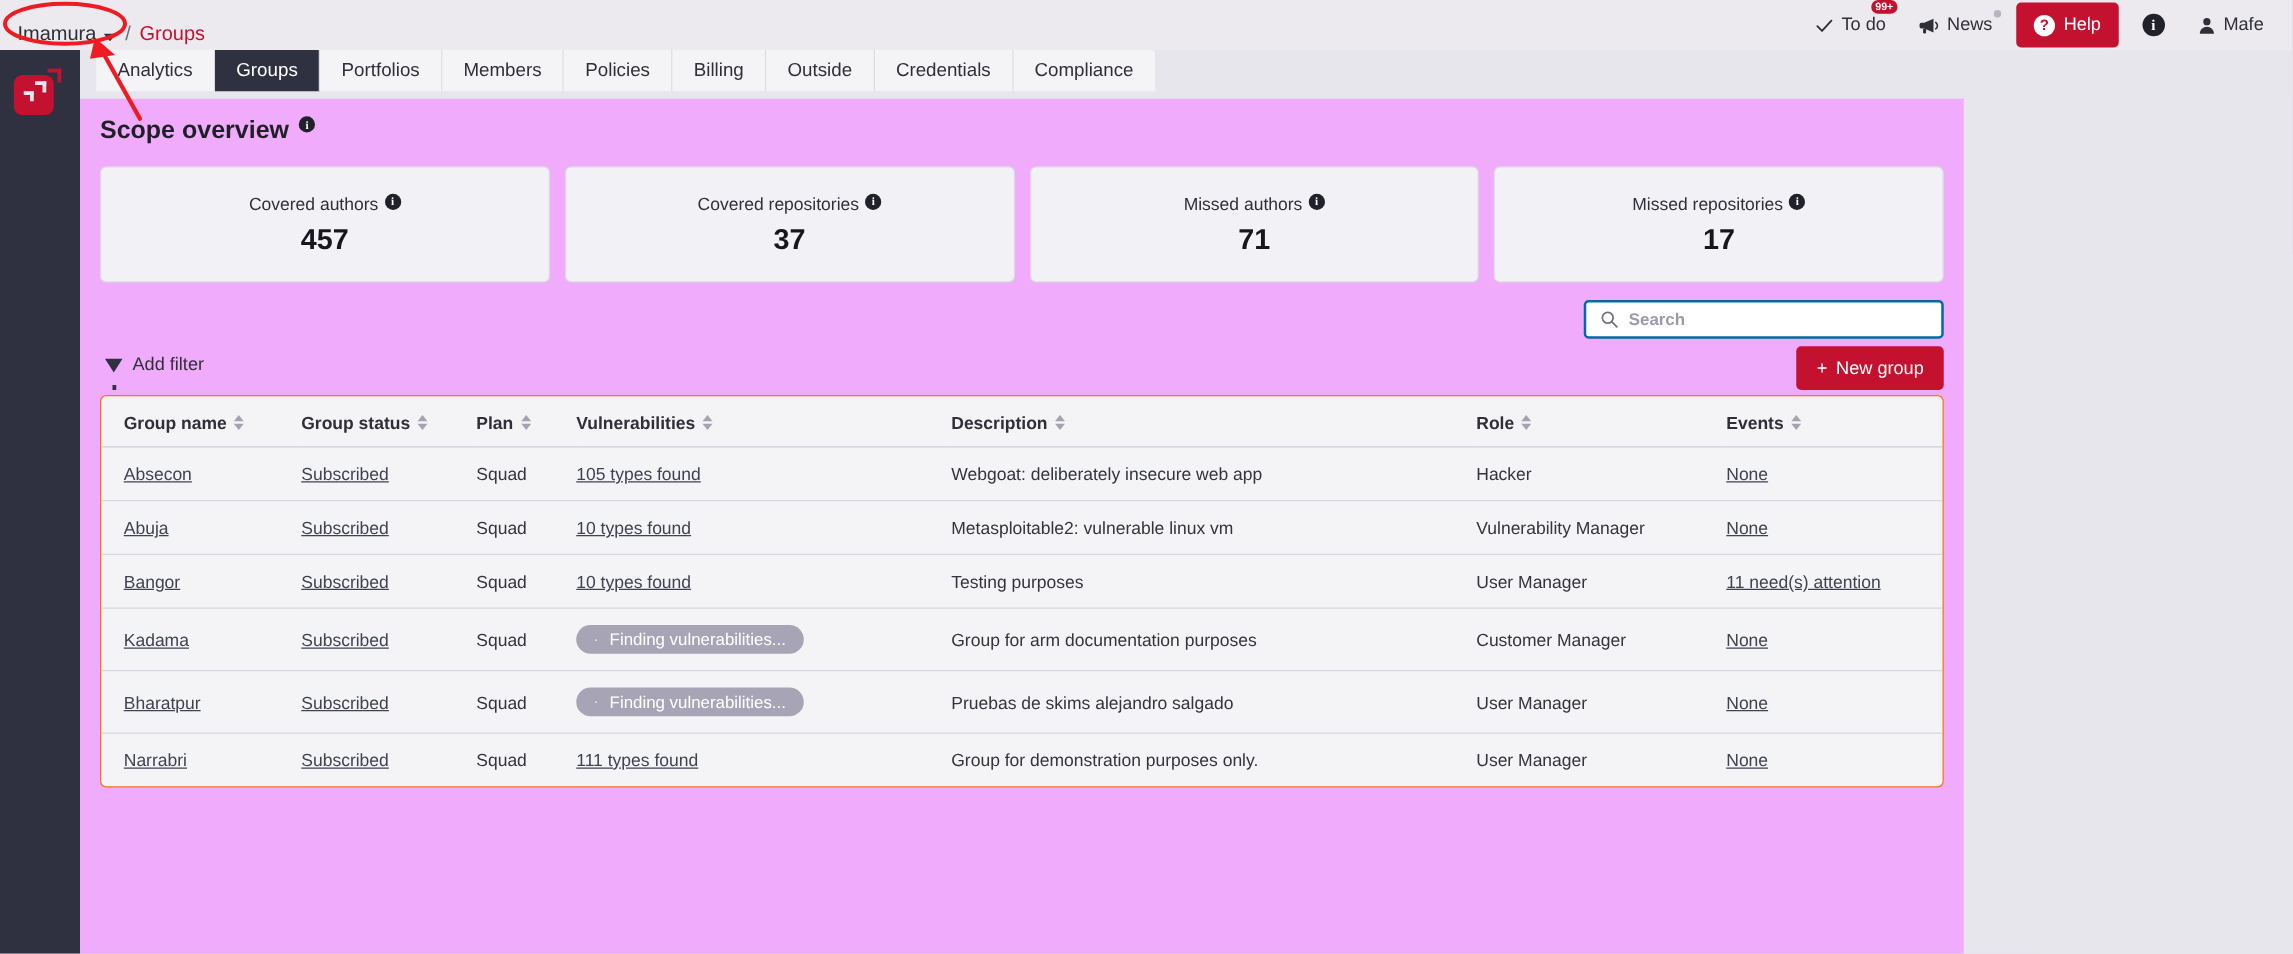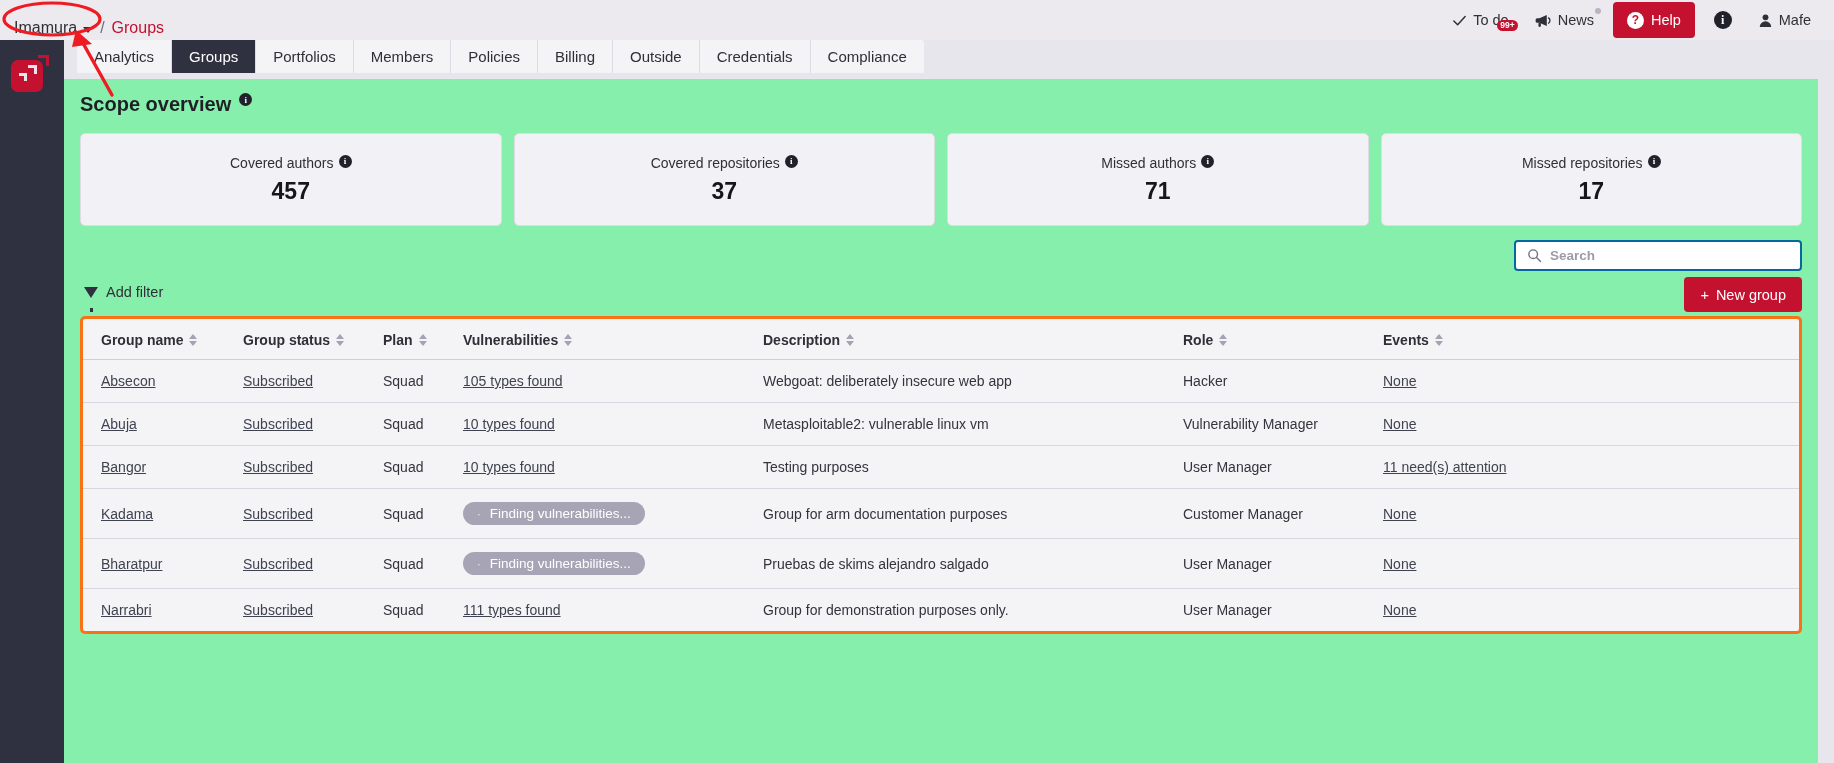--- a/index.html
+++ b/index.html
@@ -46,21 +46,21 @@
   }
   .searchbox .ph { font-size: 13.5px; color: #9c9bab; }
   .mini-search-icon { flex: none; }
 
   .hdr-item {
     display: flex; align-items: center; gap: 6px;
     font-size: 14.5px; color: #2f3037; cursor: pointer;
     padding: 0 13px; height: 40px; position: relative;
   }
   .badge99 {
-    position: absolute; top: 20px; right: 4px;
+    position: absolute; top: 0; right: 4px;
     background: #c4112f; color: #fff; font-size: 8.5px;
     font-weight: bold; border-radius: 8px; padding: 1px 3px;
     line-height: 1.05;
   }
   .news-dot {
     position: absolute; top: 8px; right: 6px;
     width: 6px; height: 6px; border-radius: 50%; background: #b6b5c1;
   }
   .help-btn {
     background: #c4112f; color: #fff; height: 36px;
@@ -112,22 +112,22 @@
     padding: 0 17px; font-size: 15px; color: #2f3037;
     background: #f4f3f6; border-right: 1px solid #dddbe3;
     cursor: pointer; white-space: nowrap;
   }
   .tab:first-child { border-radius: 3px 0 0 0; }
   .tab:last-child { border-right: none; border-radius: 0 3px 0 0; }
   .tab.active { background: #2f3040; color: #fff; }
 
   
   .main {
-    position: absolute; top: 79px; left: 64px; width: 1754px; height: 684px;
-    background: #86efac; padding: 0 16px;
+    position: absolute; top: 79px; left: 64px; width: 1507px; height: 684px;
+    background: #f0abfc; padding: 0 16px;
     overflow: hidden;
   }
   .section-title {
     display: flex; align-items: center; gap: 8px;
     margin-top: 14px; margin-left: 0px;
     font-size: 20px; font-weight: bold; color: #1f2026;
   }
   .info-dot {
     width: 13px; height: 13px; border-radius: 50%;
     background: #20212a; color: #fff; font-size: 9px; font-weight: bold;
@@ -177,21 +177,21 @@
   .newgroup {
     position: absolute; right: 0; top: 37px;
     background: #c4112f; color: #fff; height: 35px;
     display: flex; align-items: center; gap: 7px;
     padding: 0 16px; border-radius: 4px; font-size: 14.5px;
     border: none; cursor: pointer; font-family: "Liberation Sans", sans-serif;
   }
 
   
   .tablewrap {
-    background: #f4f3f6; border: 3px solid #f97316; border-radius: 5px;
+    background: #f4f3f6; border: 1px solid #f97316; border-radius: 5px;
     margin-top: 2px; overflow: hidden;
   }
   table { width: 100%; border-collapse: collapse; }
   thead th {
     text-align: left; font-size: 14px; font-weight: bold; color: #2f3037;
     padding: 13px 0 11px 0; border-bottom: 1px solid #cfcdd7;
     white-space: nowrap;
   }
   .th-inner { display: inline-flex; align-items: center; gap: 6px; cursor: pointer; }
   .sortarrows { display: inline-flex; flex-direction: column; gap: 2px; }

